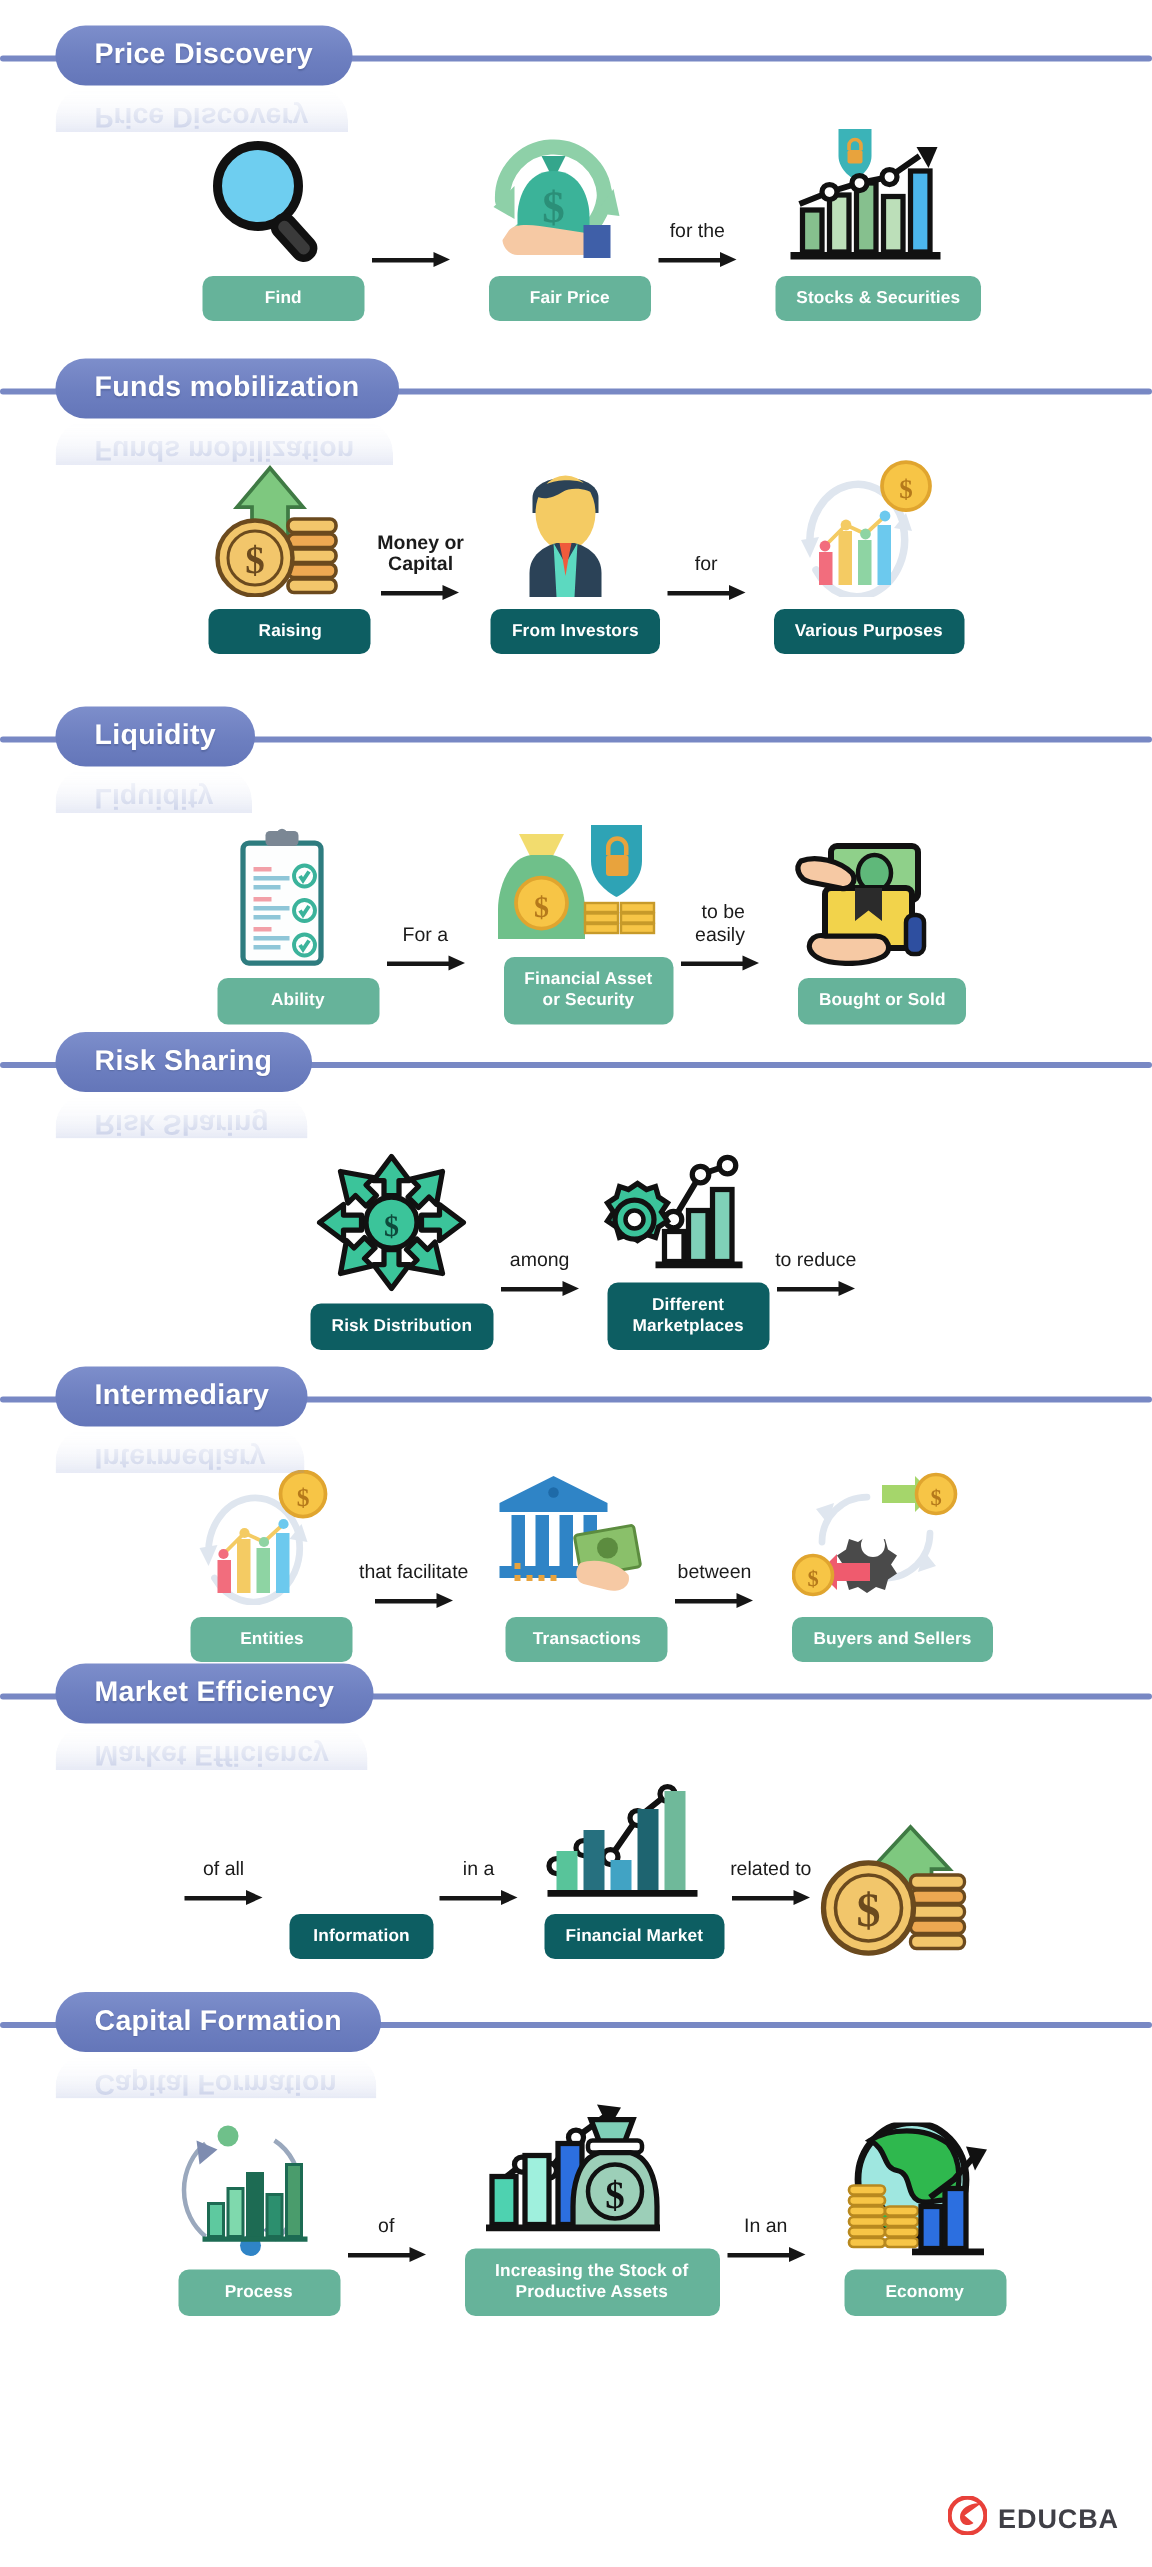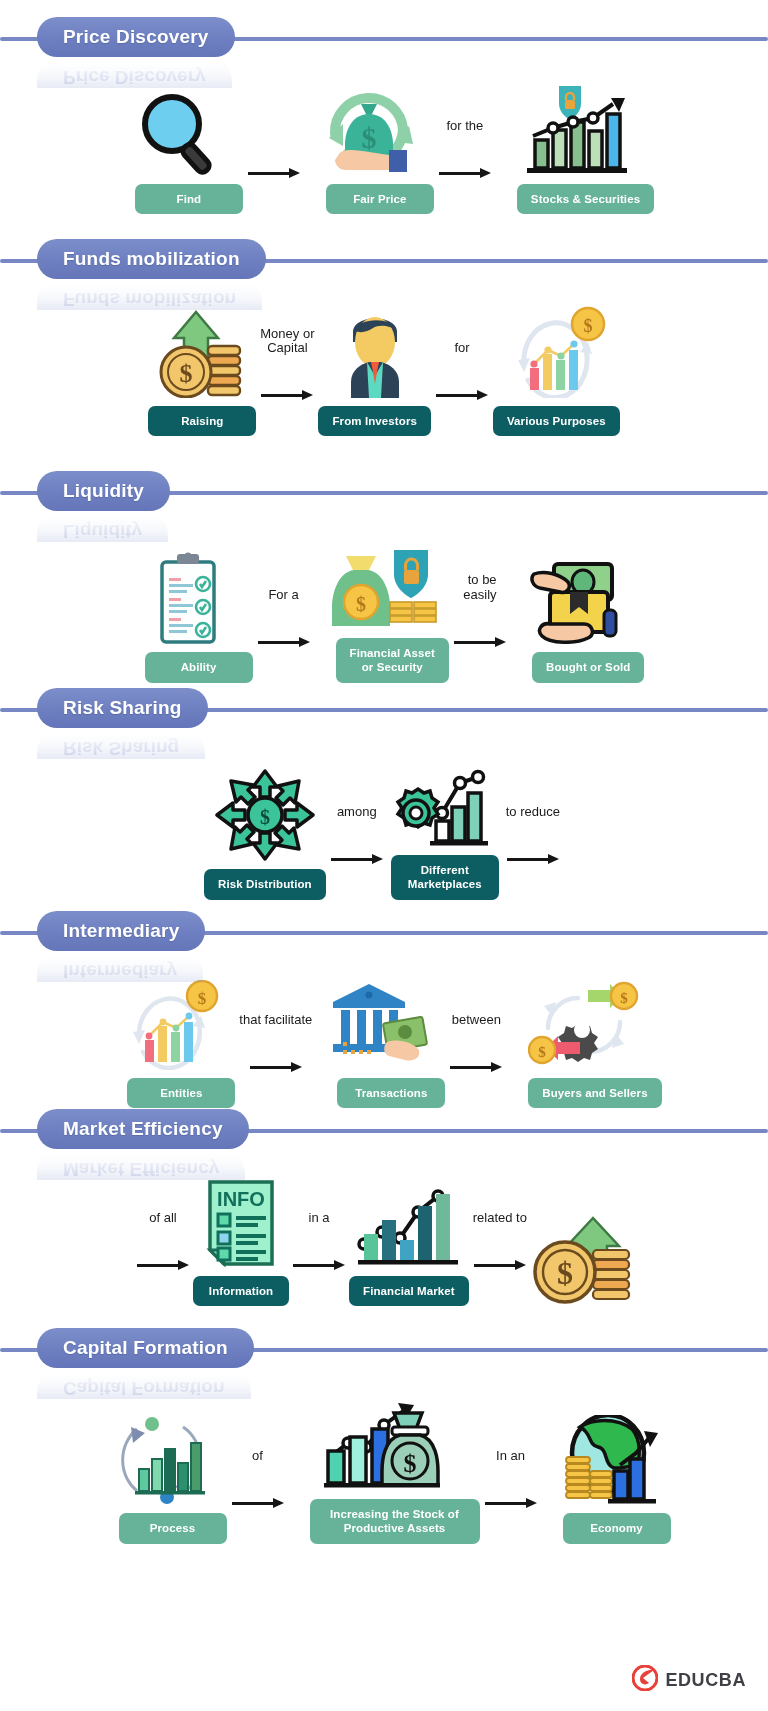--- a/index.html
+++ b/index.html
@@ -96,32 +96,31 @@
     color: #ffffff;
     font-size: 11.5px;
     font-weight: bold;
     text-align: center;
     line-height: 1.25;
     padding: 8px 14px;
     min-width: 108px;
     letter-spacing: .1px;
   }
   .chip.green { background: #66b39a; margin-left: 21px; }
-  .chip.teal  { background: #0d5e62; }
+  .chip.teal  { background: #0d5e62; margin-left: 14px; }
 
   
   .conn {
     display: flex;
     flex-direction: column;
     align-items: center;
     justify-content: flex-end;
     padding: 0 4px;
     padding-bottom: 36px;
     min-width: 62px;
-    gap: 28px;
   }
   .conn-label {
     font-size: 13px;
     color: #1b1b1b;
     text-align: center;
     line-height: 1.15;
     margin-bottom: 6px;
     white-space: pre-line;
     font-family: "Liberation Sans", sans-serif;
   }
@@ -263,21 +262,21 @@
             </g>
             <circle cx="34" cy="66" r="25" fill="#f2c66b" stroke="#6b4a1e" stroke-width="3"></circle>
             <circle cx="34" cy="66" r="18" fill="none" stroke="#6b4a1e" stroke-width="2"></circle>
             <text x="34" y="76" font-size="26" font-weight="bold" fill="#6b4a1e" text-anchor="middle" font-family="Liberation Serif, serif">$</text>
           </svg>
         </div>
         <div class="chip teal">Raising</div>
       </div>
 
       <div class="conn">
-        <div class="conn-label" style="white-space: pre-line;">Money or
+        <div class="conn-label" style="white-space: pre-line; font-weight: bold;">Money or
 Capital</div>
         <div class="arrow">
             <div class="shaft"></div>
             <div class="head"></div>
           </div>
       </div>
 
       <div class="node">
         <div class="art">
           <svg width="96" height="92" viewBox="0 0 96 92">
@@ -603,40 +602,20 @@
 
       <div class="conn" style="min-width:54px">
         <div class="conn-label">of all</div>
         <div class="arrow">
             <div class="shaft"></div>
             <div class="head"></div>
           </div>
       </div>
 
       <div class="node">
-        <div class="art">
-          <svg width="78" height="90" viewBox="0 0 78 90">
-            <path d="M8 4 L70 4 L70 86 L22 86 L8 72 Z" fill="#9ff0cc" stroke="#1b6f55" stroke-width="3.5"></path>
-            <path d="M8 72 L22 72 L22 86 Z" fill="#7fd9b4" stroke="#1b6f55" stroke-width="3"></path>
-            <text x="39" y="28" font-size="20" font-weight="bold" fill="#11705a" text-anchor="middle" font-family="Liberation Sans, sans-serif">INFO</text>
-            <g stroke="#11705a" stroke-width="3">
-              <rect x="16" y="36" width="12" height="12" fill="#5fd9a9"></rect>
-              <rect x="16" y="54" width="12" height="12" fill="#8fd4ef"></rect>
-              <rect x="16" y="70" width="12" height="12" fill="#5fd9a9"></rect>
-            </g>
-            <g fill="#11705a">
-              <rect x="34" y="38" width="30" height="4"></rect>
-                <rect x="34" y="45" width="22" height="4"></rect>
-              <rect x="34" y="56" width="30" height="4"></rect>
-                <rect x="34" y="63" width="22" height="4"></rect>
-              <rect x="34" y="72" width="30" height="4"></rect>
-                <rect x="34" y="79" width="22" height="4"></rect>
-            </g>
-          </svg>
-        </div>
         <div class="chip teal" style="min-width:96px">Information</div>
       </div>
 
       <div class="conn" style="min-width:54px">
         <div class="conn-label">in a</div>
         <div class="arrow">
             <div class="shaft"></div>
             <div class="head"></div>
           </div>
       </div>

